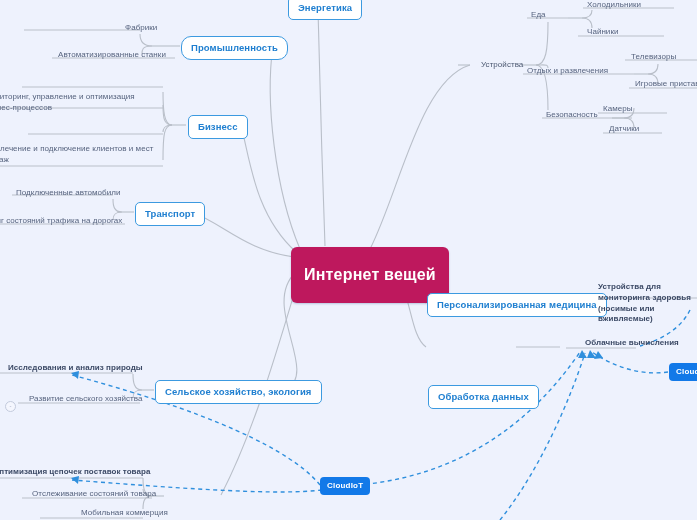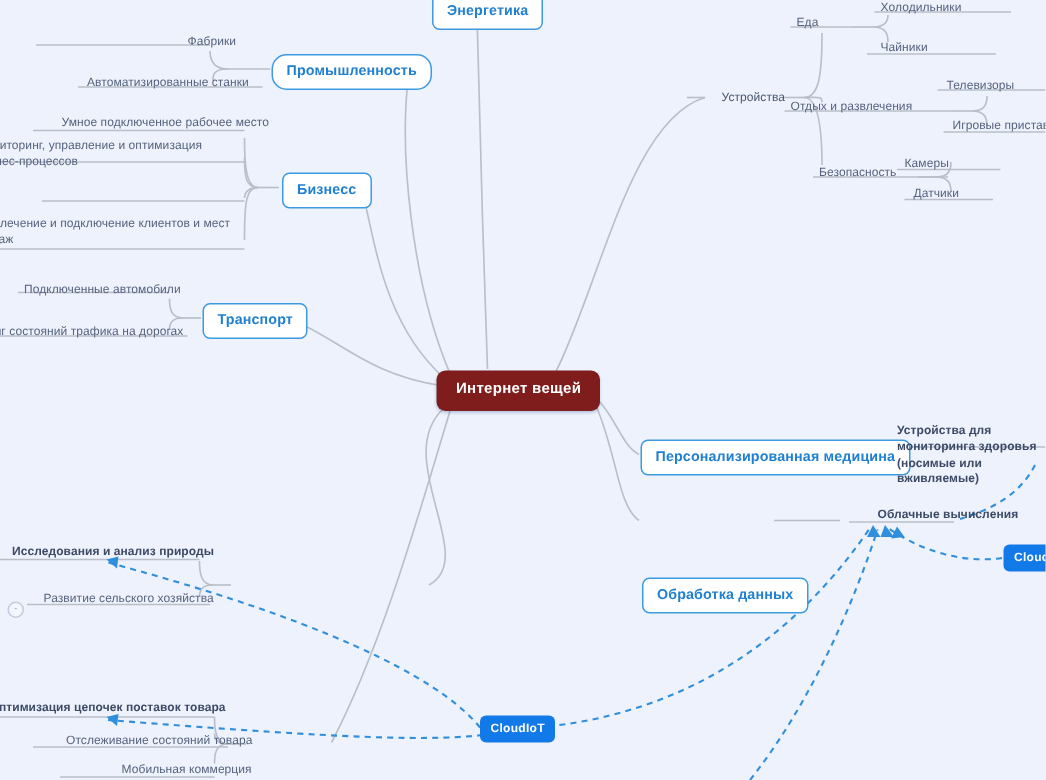--- a/index.html
+++ b/index.html
@@ -20,26 +20,26 @@
     pointer-events: none;
   }
   
   .node {
     position: absolute;
     white-space: nowrap;
     line-height: 1.25;
   }
   
   .node.root {
-    background: #7f1d1d;
+    background: #be185d;
     color: #ffffff;
     font-weight: bold;
-    font-size: 10px;
+    font-size: 16px;
     border-radius: 6px;
-    padding: 7px 13px;
+    padding: 18px 13px;
     box-shadow: 0 1px 2px rgba(30,70,140,.25);
     letter-spacing: .2px;
   }
   
   .node.main {
     background: #ffffff;
     color: #1f7fd0;
     font-weight: bold;
     font-size: 9.5px;
     border: 1.3px solid #3c9ae0;
@@ -204,46 +204,46 @@
   <div class="node root" style="left:291px; top:247px;">Интернет вещей</div>
 
   <div class="node main" style="left:288px; top:-4px;">Энергетика</div>
 
   <div class="node main" style="left:181px; top:36px;border-radius:10px;">Промышленность</div>
 
   <div class="node main" style="left:188px; top:115px;">Бизнесс</div>
 
   <div class="node main" style="left:135px; top:202px;">Транспорт</div>
 
+  <div class="node main" style="left:155px; top:380px;">Сельское хозяйство, экология</div>
 
 
   <div class="node main" style="left:427px; top:293px;">Персонализированная медицина</div>
 
   <div class="node main" style="left:428px; top:337px;margin-top:48px;">Обработка данных</div>
 
   <div class="node cloud" style="left:320px; top:477px;">CloudIoT</div>
 
   <div class="node cloud" style="left:669px; top:363px;">CloudIoT</div>
 
   <div class="node leaf" style="left:122px; top:21px;">Фабрики</div>
   <div class="node leaf" style="left:55px; top:48px;">Автоматизированные станки</div>
 
-  <div class="node leaf" style="left:38px; top:75px;">Умное подключенное рабочее место</div>
   <div class="node leaf multi" style="left:-19px; top:90px; width:180px;">Мониторинг, управление и оптимизация бизнес-процессов</div>
   <div class="node leaf multi" style="left:-22px; top:142px; width:182px;">Привлечение и подключение клиентов и мест продаж</div>
 
   <div class="node leaf" style="left:13px; top:186px;">Подключенные автомобили</div>
   <div class="node leaf" style="left:-44px; top:214px;">Мониторинг состояний трафика на дорогах</div>
 
   <div class="node leaf bold" style="left:5px; top:361px;">Исследования и анализ природы</div>
   <div class="node leaf" style="left:26px; top:392px;">Развитие сельского хозяйства</div>
   <div class="toggle" style="left:5px; top:401px;">-</div>
 
   <div class="node leaf bold" style="left:-10px; top:465px;">Оптимизация цепочек поставок товара</div>
-  <div class="node leaf" style="left:29px; top:487px;margin-left:12px;">Отслеживание состояний товара</div>
+  <div class="node leaf" style="left:29px; top:487px;">Отслеживание состояний товара</div>
   <div class="node leaf" style="left:50px; top:506px;margin-left:28px;">Мобильная коммерция</div>
 
   <div class="node leaf bold multi" style="left:595px; top:280px; width:118px;">Устройства для мониторинга здоровья (носимые или вживляемые)</div>
 
   <div class="node leaf bold" style="left:567px; top:336px;margin-left:15px;">Облачные вычисления</div>
 
   <div class="node leaf dark" style="left:478px; top:58px;">Устройства</div>
 
   <div class="node leaf" style="left:528px; top:8px;">Еда</div>
   <div class="node leaf" style="left:524px; top:64px;">Отдых и развлечения</div>

